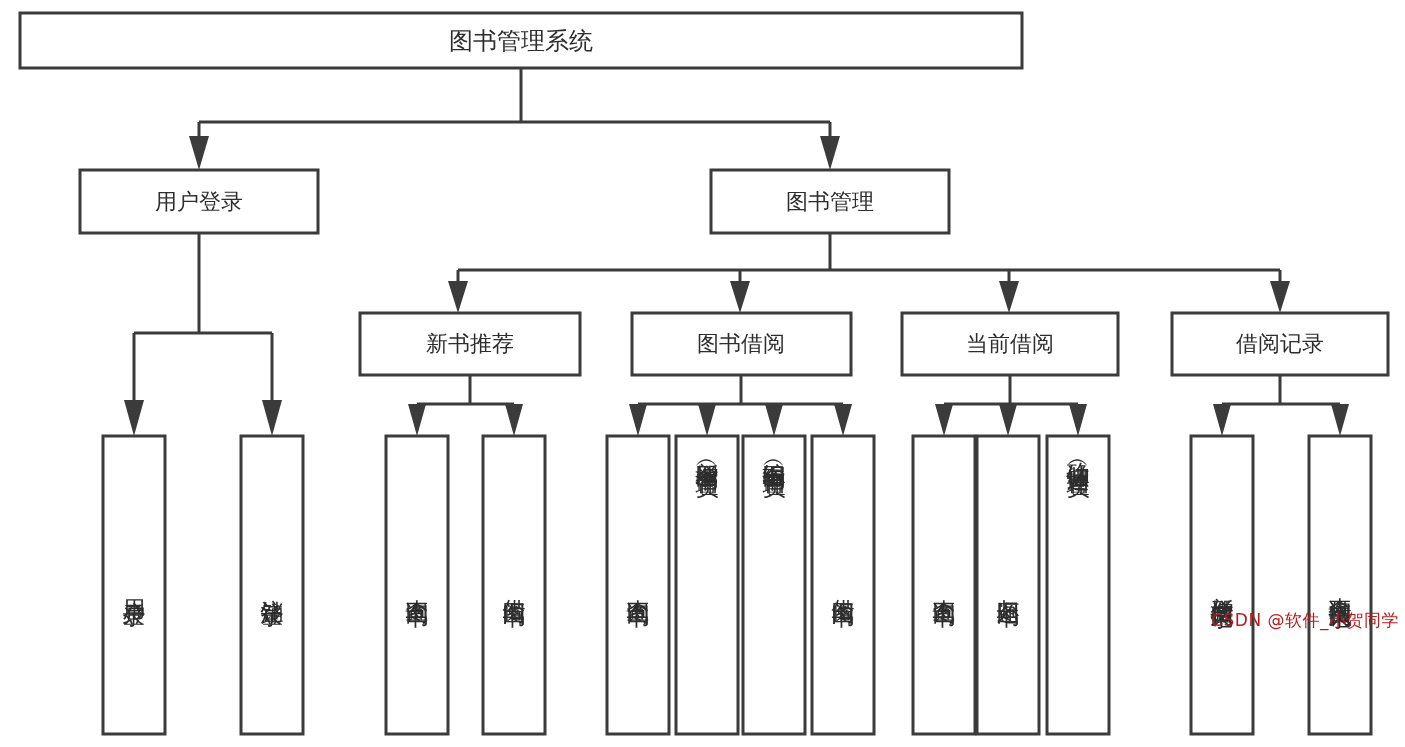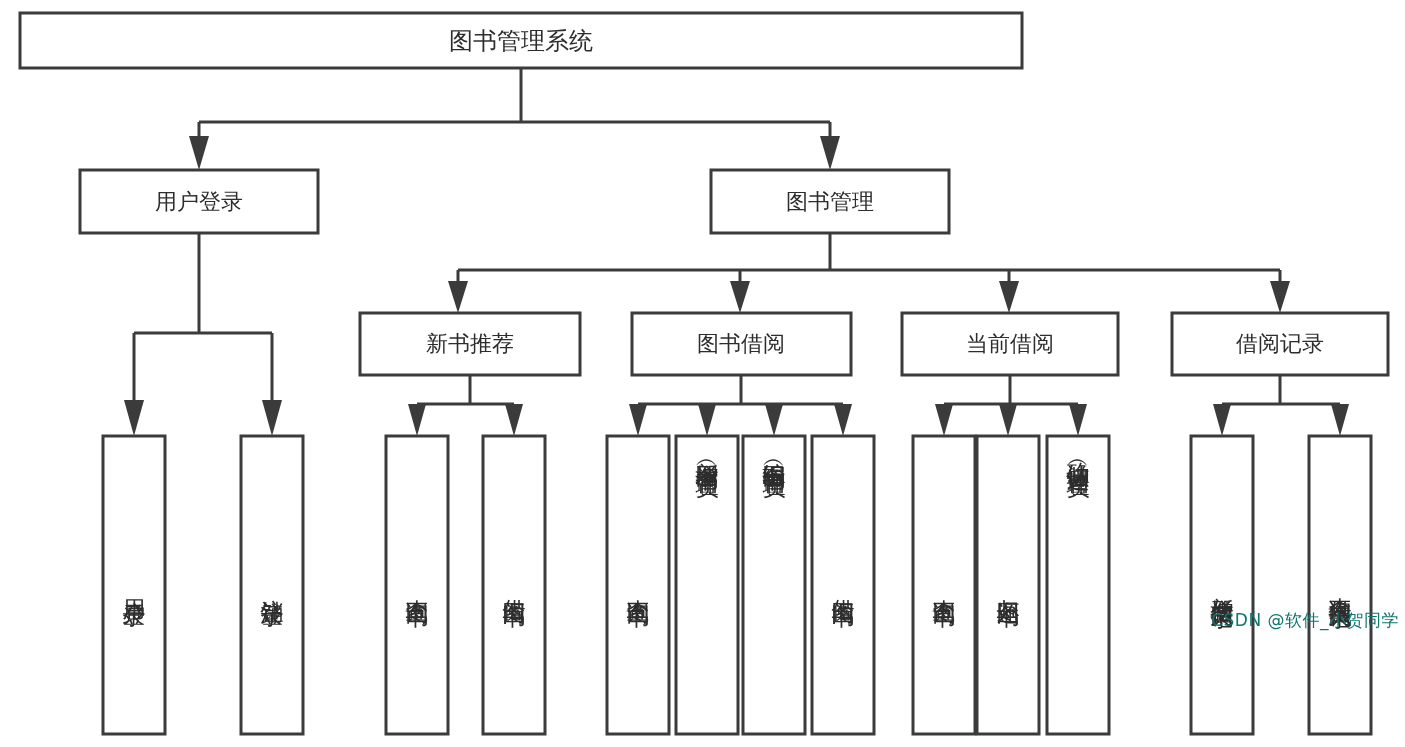--- a/index.html
+++ b/index.html
@@ -11,21 +11,21 @@
   .connector{stroke:#3b3b3b;stroke-width:3;fill:none;stroke-linecap:butt;}
   .arrow-head{fill:#3b3b3b;stroke:none;}
   .node-label-h{font-family:"DejaVu Sans","Liberation Sans",sans-serif;
        font-size:22px;fill:#2d2d2d;text-anchor:middle;dominant-baseline:middle;}
   .node-label-root{font-size:24px;}
   .vlabel{position:absolute;display:flex;align-items:center;justify-content:center;
        writing-mode:vertical-rl;text-orientation:upright;
        font-family:"DejaVu Sans","Liberation Sans",sans-serif;
        font-size:23px;line-height:1.18;letter-spacing:2px;color:#2d2d2d;
        white-space:nowrap;pointer-events:none;}
-  .watermark{position:absolute;right:6px;bottom:4px;font-size:17px;color:#0f766e;
+  .watermark{position:absolute;right:6px;bottom:4px;font-size:17px;color:#b91c1c;
        font-family:"DejaVu Sans","Liberation Sans",sans-serif;letter-spacing:.5px;margin-left:26px;}
 </style>
 </head>
 <body>
 
 <div id="diagram-root">
 
   <svg class="diagram" viewBox="0 0 1405 747">
     <defs></defs>
 

